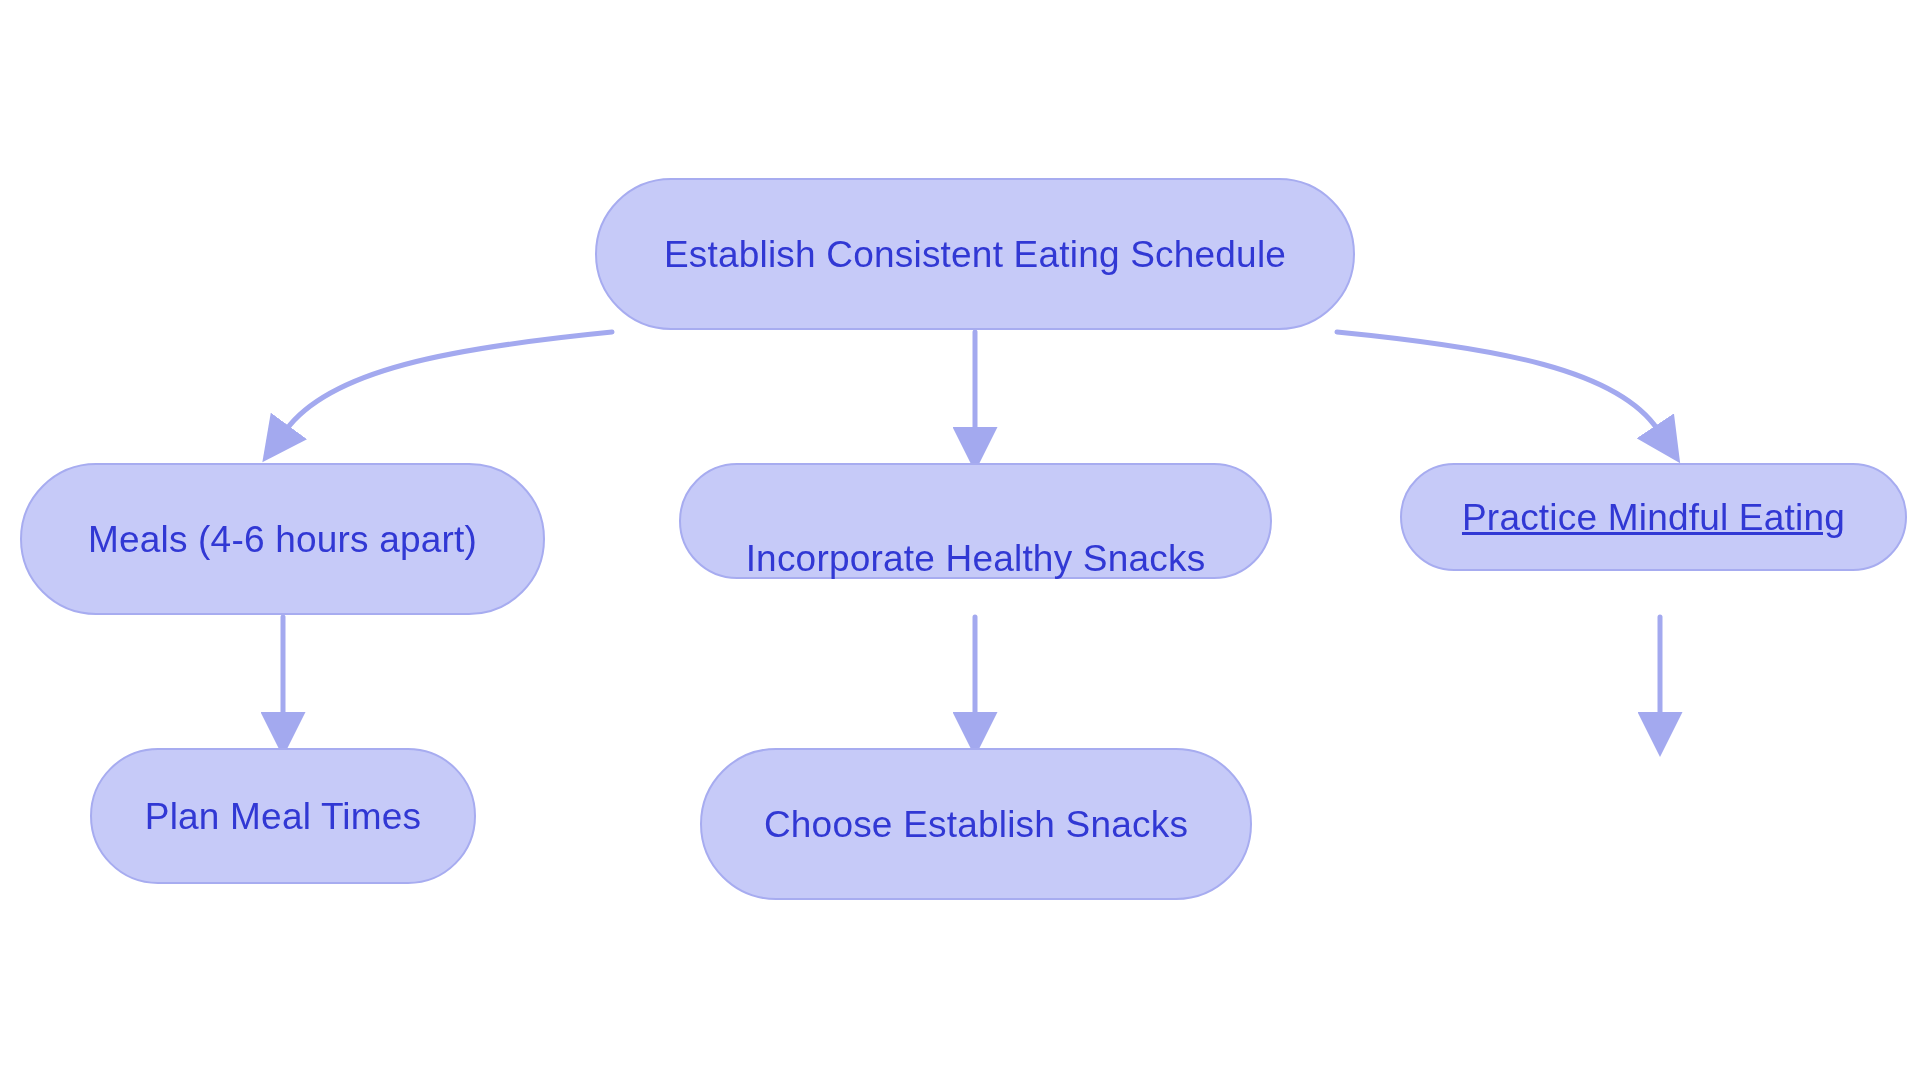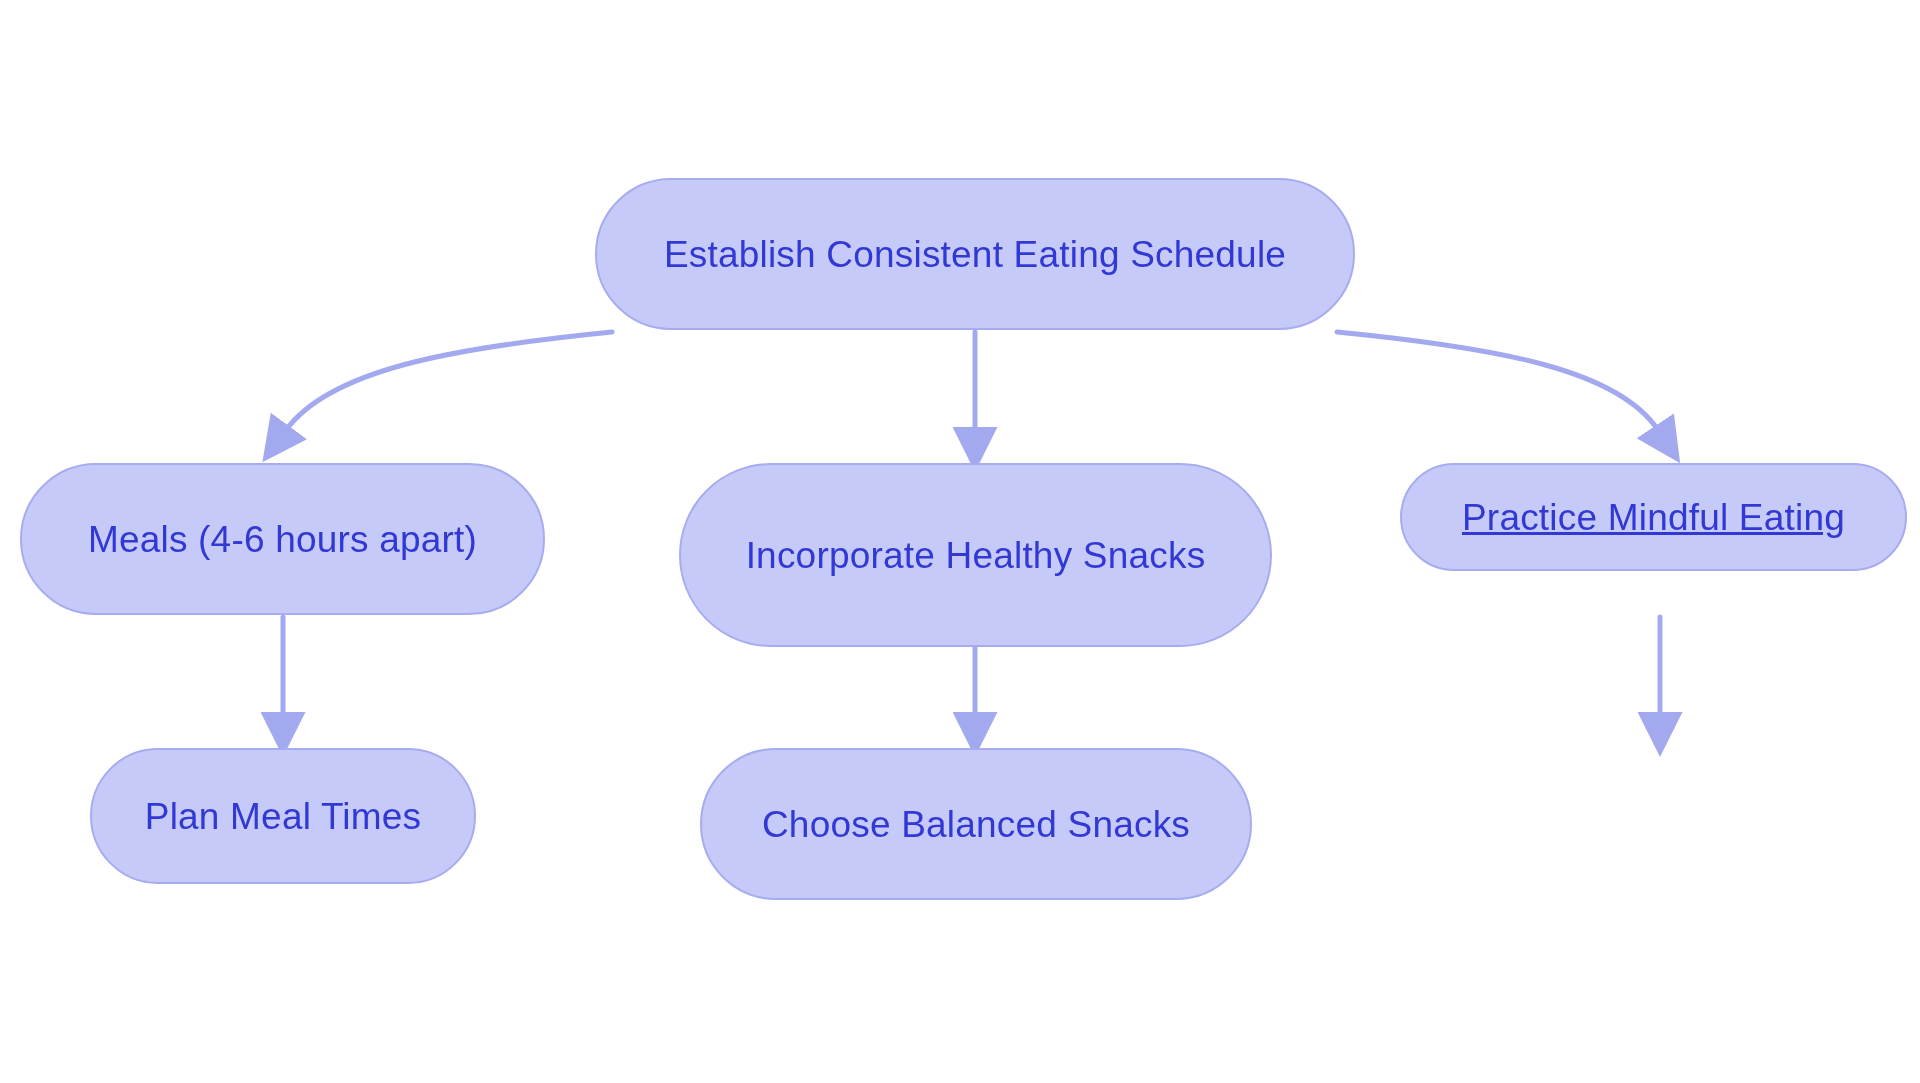--- a/index.html
+++ b/index.html
@@ -56,22 +56,23 @@
     left: 20px;
     top: 463px;
     width: 525px;
     height: 152px;
     font-size: 37px;
   }
   #node-snacks {
     left: 679px;
     top: 463px;
     width: 593px;
-    height: 184px;
+    height: 116px;
     font-size: 37px;
+    align-items: flex-end;
   }
   #node-mindful {
     left: 1400px;
     top: 463px;
     width: 507px;
     height: 108px;
     font-size: 37px;
     text-decoration: underline;
   }
   
@@ -136,17 +137,17 @@
 
   <div class="node" id="node-mindful">
     <span class="node-label">Practice Mindful Eating</span>
   </div>
 
   <div class="node" id="node-plan">
     <span class="node-label">Plan Meal Times</span>
   </div>
 
   <div class="node" id="node-balanced">
-    <span class="node-label">Choose Balanced Snacks</span>
+    <span class="node-label">Choose Establish Snacks</span>
   </div>
 
 
 </div>
 
 </body></html>

